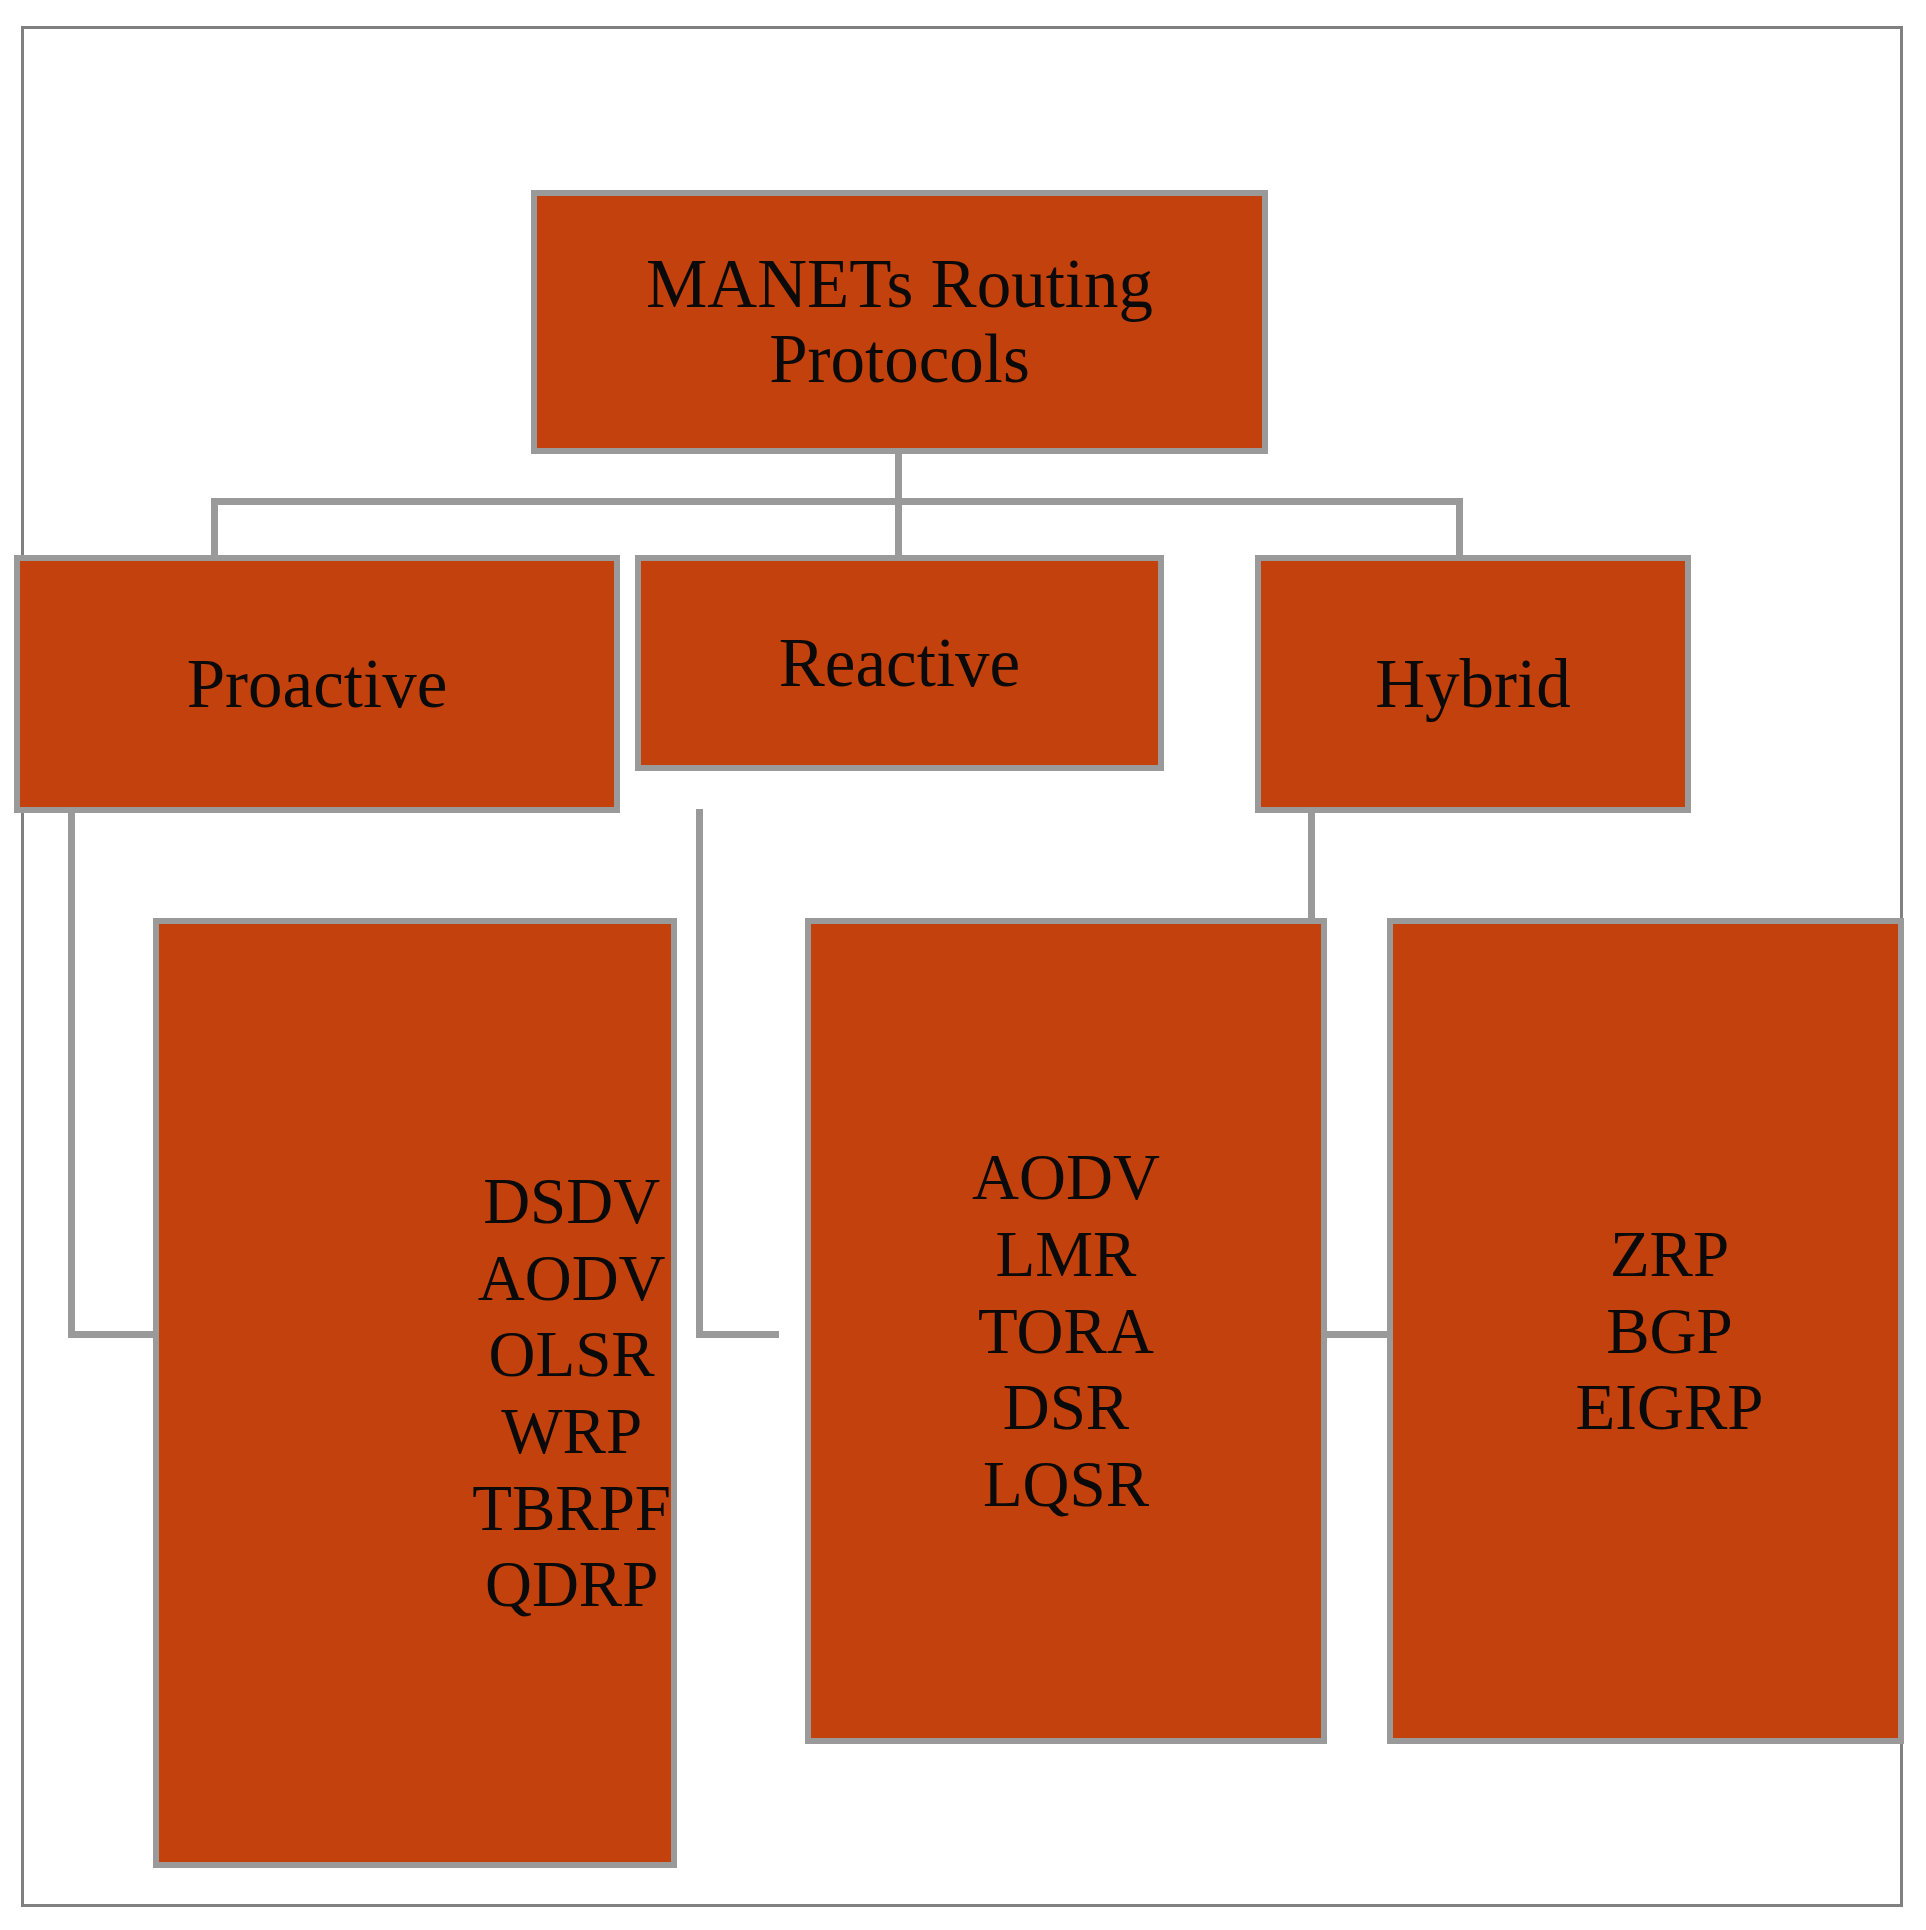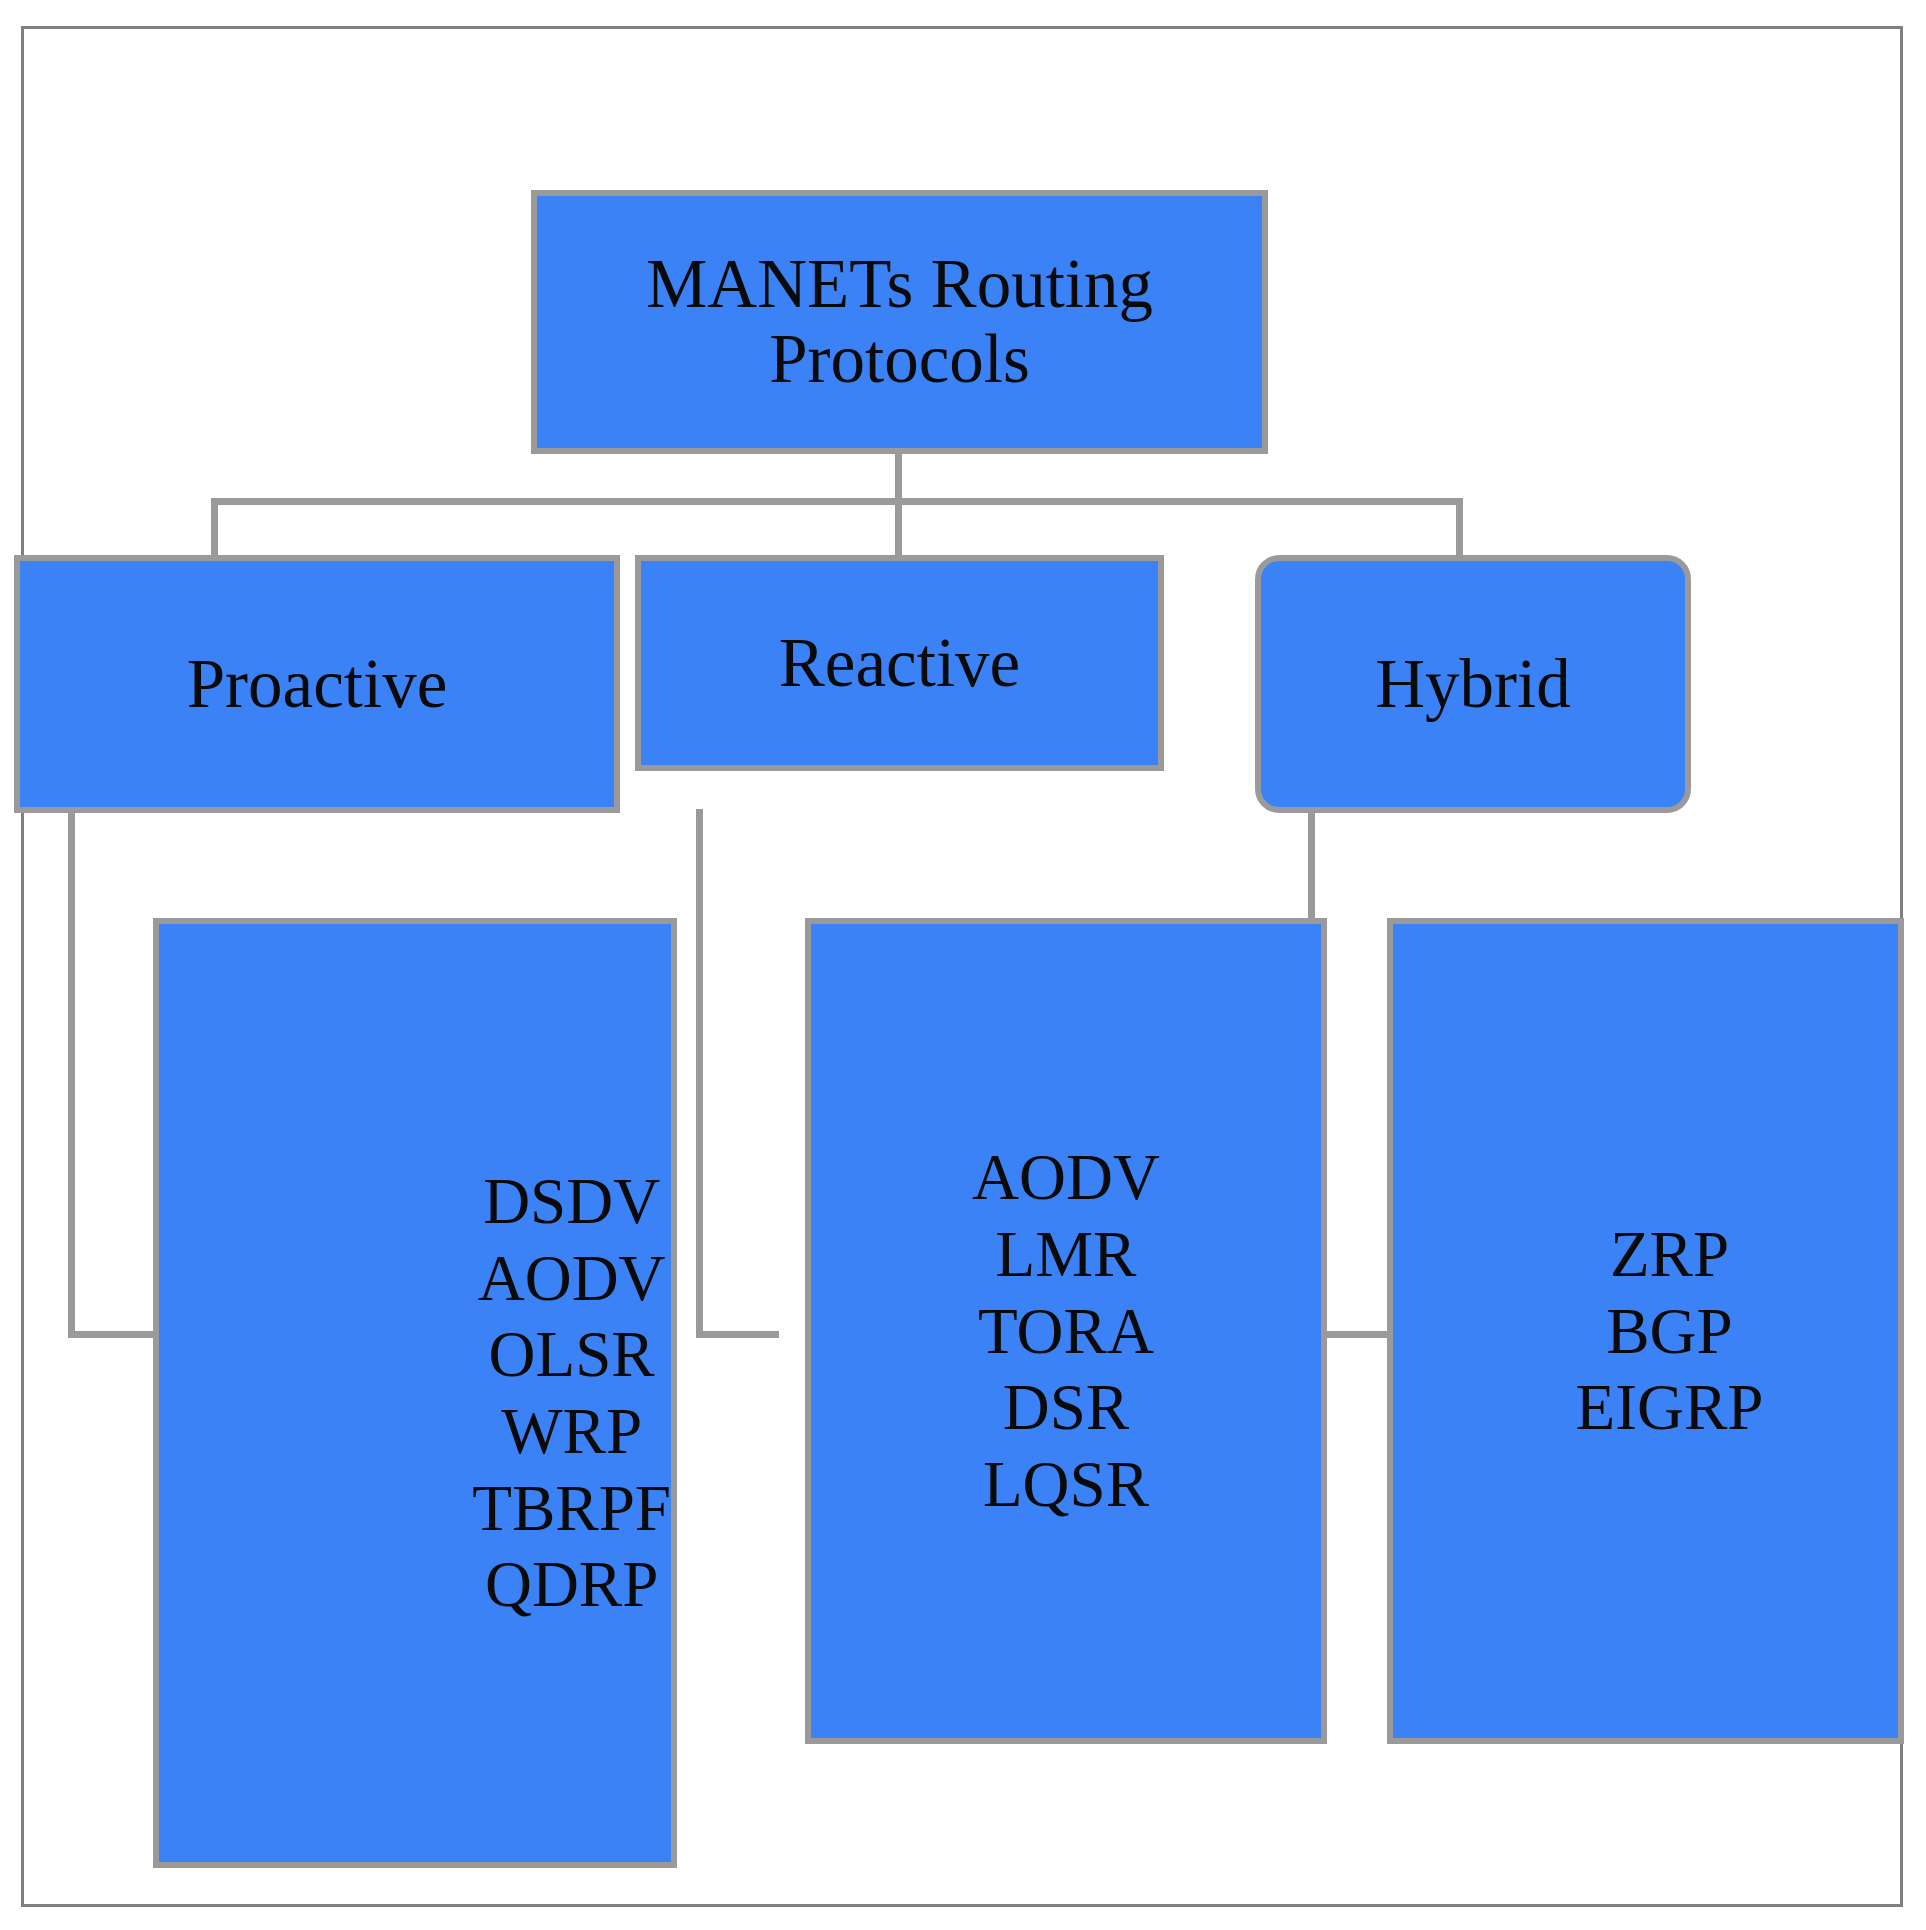--- a/index.html
+++ b/index.html
@@ -8,32 +8,32 @@
 
   
   .frame{
     position:absolute;left:21.3px;top:26px;width:1882px;height:1881px;
     border:3.7px solid #808080;box-sizing:border-box;background:transparent;
   }
 
   
   .node{
     position:absolute;box-sizing:border-box;
-    border:6.5px solid #9a9a9a;background:#3b82f6;
+    border:6.5px solid #9a9a9a;background:#c2410c;
     display:flex;align-items:center;justify-content:center;
     text-align:center;color:#0a0a0a;line-height:1.08;
   }
   .node .label{display:block;}
 
   #root-node{left:531px;top:190px;width:737px;height:264px;font-size:69px;}
   #root-node .label{padding:0 18.6px;}
 
   #cat-proactive{left:14px;top:555px;width:606px;height:258px;font-size:69px;}
   #cat-reactive{left:635px;top:555px;width:529px;height:216px;font-size:69px;}
-  #cat-hybrid{left:1255px;top:555px;width:436px;height:258px;font-size:69px;border-radius:24px;}
+  #cat-hybrid{left:1255px;top:555px;width:436px;height:258px;font-size:69px;}
 
   #list-proactive{left:153px;top:918px;width:524px;height:950px;font-size:65px;justify-content:flex-end;}
   #list-reactive{left:772px;top:918px;width:522px;height:826px;font-size:65px;margin-left:33px;}
   #list-hybrid{left:1387px;top:918px;width:517px;height:826px;font-size:65px;padding-left:48px;}
 
   .node .proto-list{display:flex;flex-direction:column;align-items:center;justify-content:center;line-height:1.18;}
   .node .proto-list span{display:block;white-space:nowrap;}
 
   
   .conn{position:absolute;background:#9a9a9a;}

